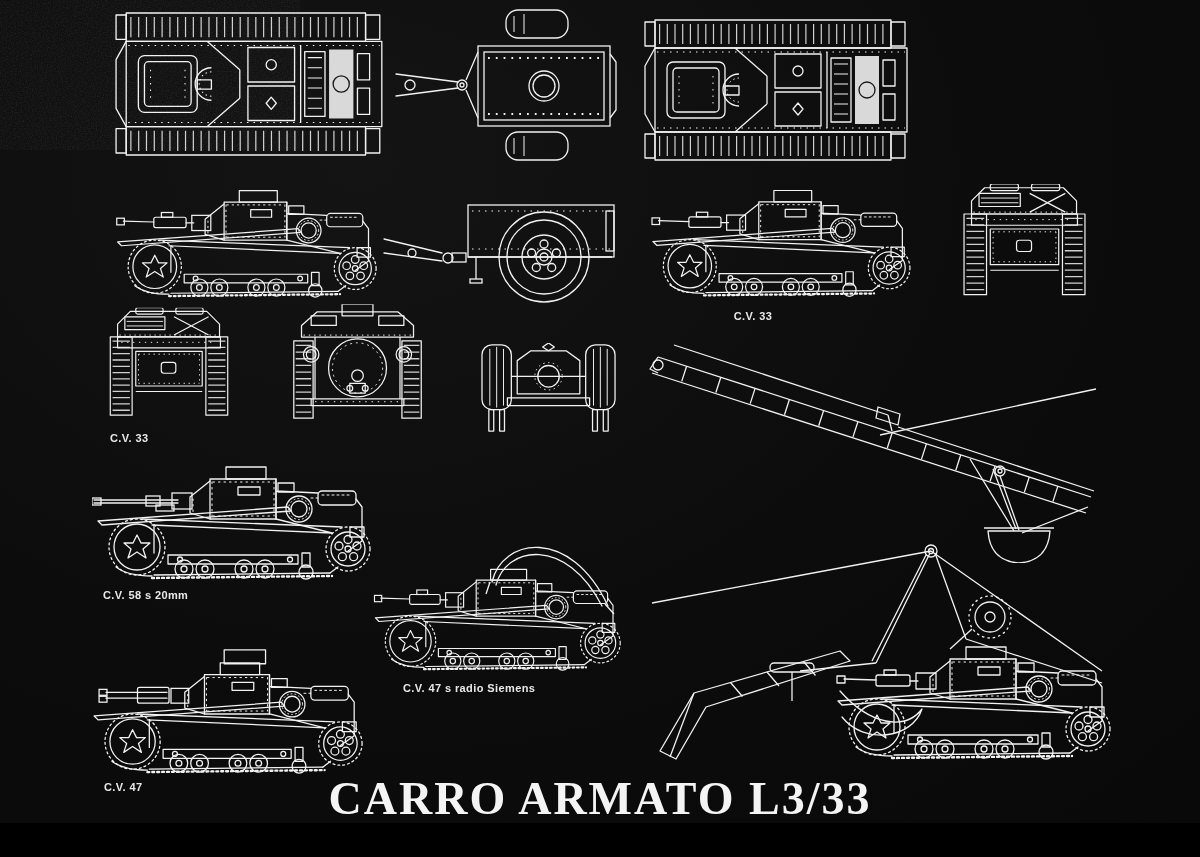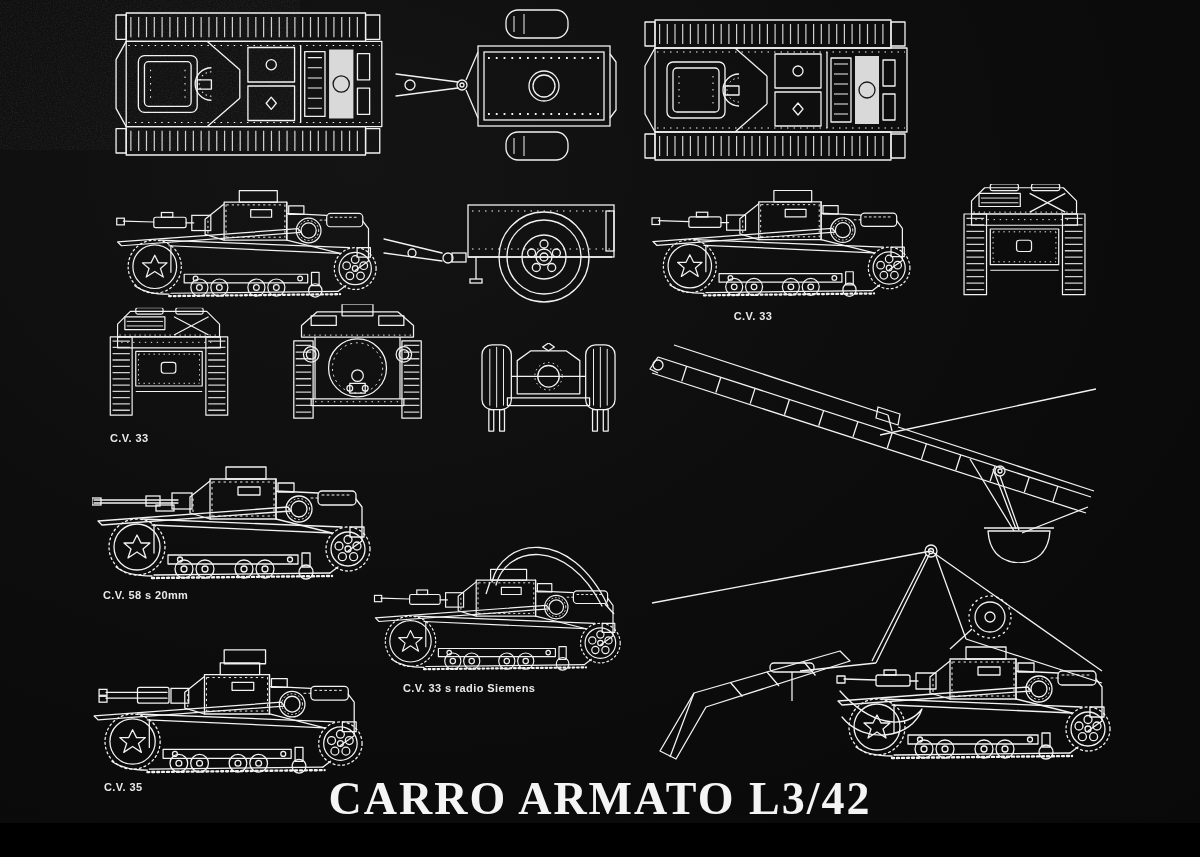--- a/index.html
+++ b/index.html
@@ -360,32 +360,32 @@
   <div class="fig" style="left:370px;top:530px;width:280px;height:152px">
     <svg viewBox="0 0 280 152">
       <g stroke="#f2f2f2" fill="none" stroke-width="1.3">
         <use href="#tank-side" x="0" y="22" width="270" height="130"></use>
         <use href="#gun-mg" x="0" y="22" width="270" height="130"></use>
         <path d="M122 52 C132 8 200 -4 238 76 M126 55 C136 16 196 6 232 76" stroke-linecap="round"></path>
         <path d="M120 52 L116 64 M235 74 L244 84"></path>
       </g>
     </svg>
   </div>
-  <div class="caption" style="left:403px;top:682px">C.V. 33 s radio Siemens</div>
+  <div class="caption" style="left:403px;top:682px">C.V. 47 s radio Siemens</div>
 
   <div class="fig" style="left:88px;top:648px;width:296px;height:131px">
     <svg viewBox="0 0 300 133">
       <g stroke="#f2f2f2" fill="none" stroke-width="1.3">
         <use href="#tank-side" x="0" y="3" width="300" height="130"></use>
         <use href="#gun-twin" x="0" y="3" width="300" height="130"></use>
         <rect x="138" y="2" width="42" height="14" stroke-linejoin="round"></rect>
       </g>
     </svg>
   </div>
-  <div class="caption" style="left:104px;top:781px">C.V. 35</div>
+  <div class="caption" style="left:104px;top:781px">C.V. 47</div>
 
   <div class="fig" style="left:650px;top:543px;width:487px;height:225px">
     <svg viewBox="0 0 487 225">
       <g stroke="#f2f2f2" fill="none" stroke-width="1.3" stroke-linejoin="round">
         <use href="#tank-side" x="182" y="92" width="300" height="130"></use>
         <use href="#gun-mg" x="182" y="92" width="300" height="130"></use>
 
         <circle cx="281" cy="8" r="6"></circle>
           <circle cx="281" cy="8" r="2.5"></circle>
         <path d="M280 10 L226 120 M276 12 L222 118 M285 10 L316 96"></path>
@@ -402,21 +402,21 @@
 
         <path d="M10 208 L44 150 L190 108 L200 118 L56 164 L26 216 Z"></path>
         <path d="M80.5 139.5 L92.5 153.5 M117 129 L129 143 M153.5 118.5 L165.5 132.5"></path>
         <path d="M44 150 L20 214"></path>
 
         <path d="M190 148 C220 182 255 188 272 166 C262 196 214 202 192 174" stroke-linecap="round"></path>
       </g>
     </svg>
   </div>
 
-  <div class="title">CARRO ARMATO L3/42</div>
+  <div class="title">CARRO ARMATO L3/33</div>
 
   <svg class="grain">
     <filter id="grain-f">
       <feTurbulence type="fractalNoise" baseFrequency="0.8" numOctaves="2" stitchTiles="stitch"></feTurbulence>
       <feColorMatrix type="matrix" values="0 0 0 0 1  0 0 0 0 1  0 0 0 0 1  0.4 0.4 0.4 0 -0.52"></feColorMatrix>
     </filter>
     <rect width="100%" height="100%" filter="url(#grain-f)" opacity="0.22"></rect>
   </svg>
 
 </div>

